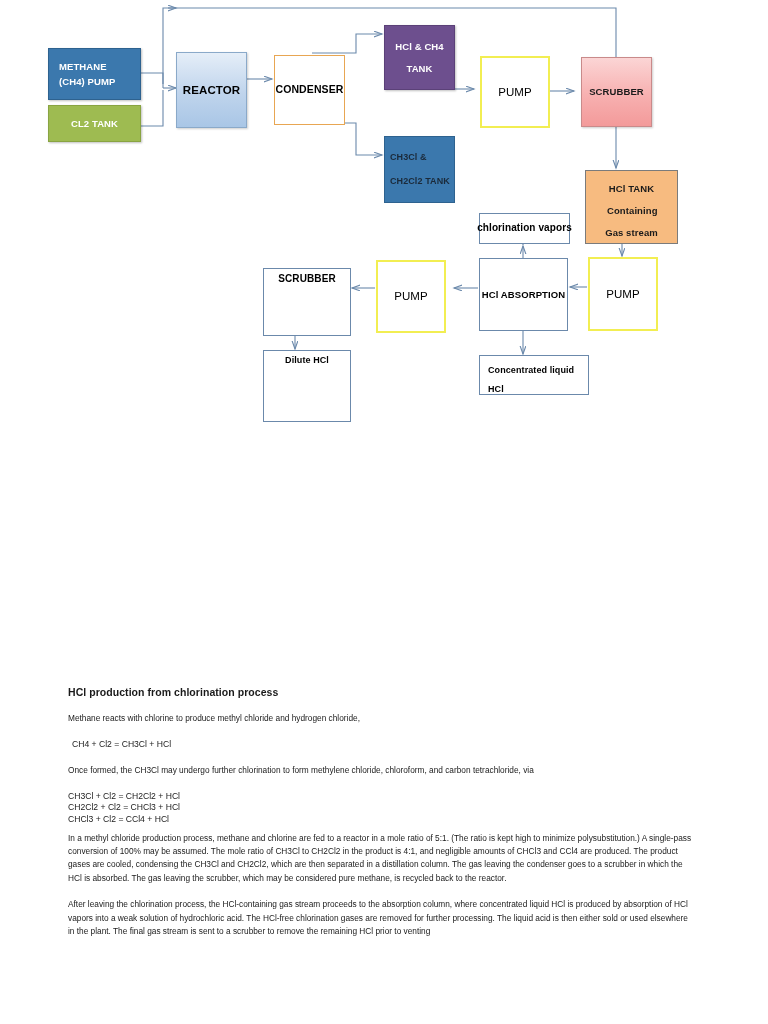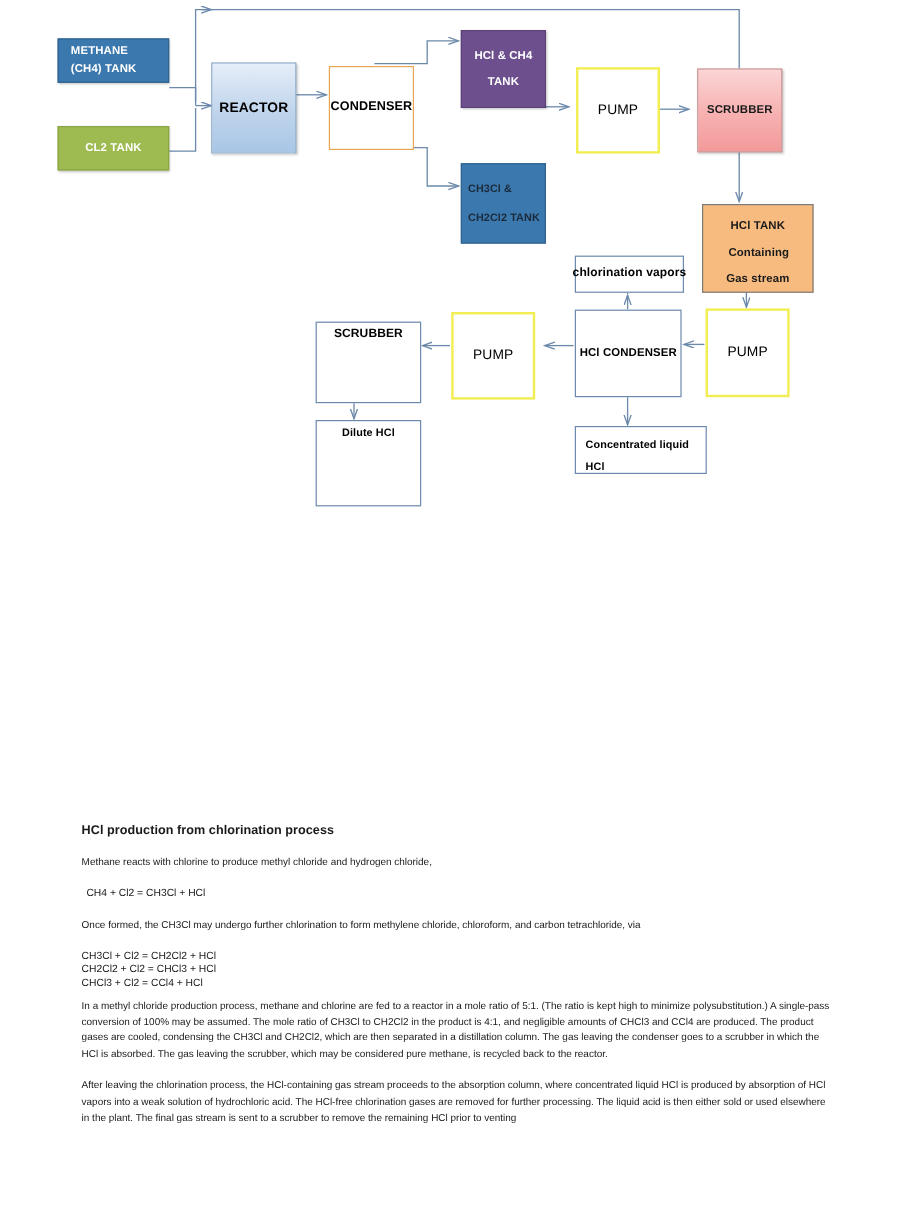--- a/index.html
+++ b/index.html
@@ -227,23 +227,23 @@
       <path d="M478,288 L454,288" marker-end="url(#ah)"></path>
 
       <path d="M375,288 L352,288" marker-end="url(#ah)"></path>
 
       <path d="M295,336 L295,349" marker-end="url(#ah)"></path>
 
       <path d="M523,331 L523,354" marker-end="url(#ah)"></path>
     </g>
   </svg>
 
-  <div class="node n-methane" style="left:48px;  top:32px;  width:93px;  height:37px;">
+  <div class="node n-methane" style="left:48px;  top:48px;  width:93px;  height:52px;">
     <span class="ln">METHANE</span>
-    <span class="ln">(CH4) TANK</span>
+    <span class="ln">(CH4) PUMP</span>
   </div>
 
   <div class="node n-cl2" style="left:48px; top:105px; width:93px; height:37px;">
     <span class="ln">CL2 TANK</span>
   </div>
 
   <div class="node n-reactor" style="left:176px; top:52px; width:71px; height:76px;">
     <span class="ln">REACTOR</span>
   </div>
 
@@ -277,21 +277,21 @@
 
   <div class="node n-plain n-chlor-gases" style="left:479px; top:213px; width:91px; height:31px;">
     <span class="ln">chlorination vapors</span>
   </div>
 
   <div class="node n-pump" style="left:588px; top:257px; width:70px; height:74px;">
     <span class="ln">PUMP</span>
   </div>
 
   <div class="node n-plain n-absorption" style="left:479px; top:258px; width:89px; height:73px;">
-    <span class="ln">HCl CONDENSER</span>
+    <span class="ln">HCl ABSORPTION</span>
   </div>
 
   <div class="node n-pump" style="left:376px; top:260px; width:70px; height:73px;">
     <span class="ln">PUMP</span>
   </div>
 
   <div class="node n-plain n-scrubber2 top-text" style="left:263px; top:268px; width:88px; height:68px;">
     <span class="ln">SCRUBBER</span>
   </div>
 

